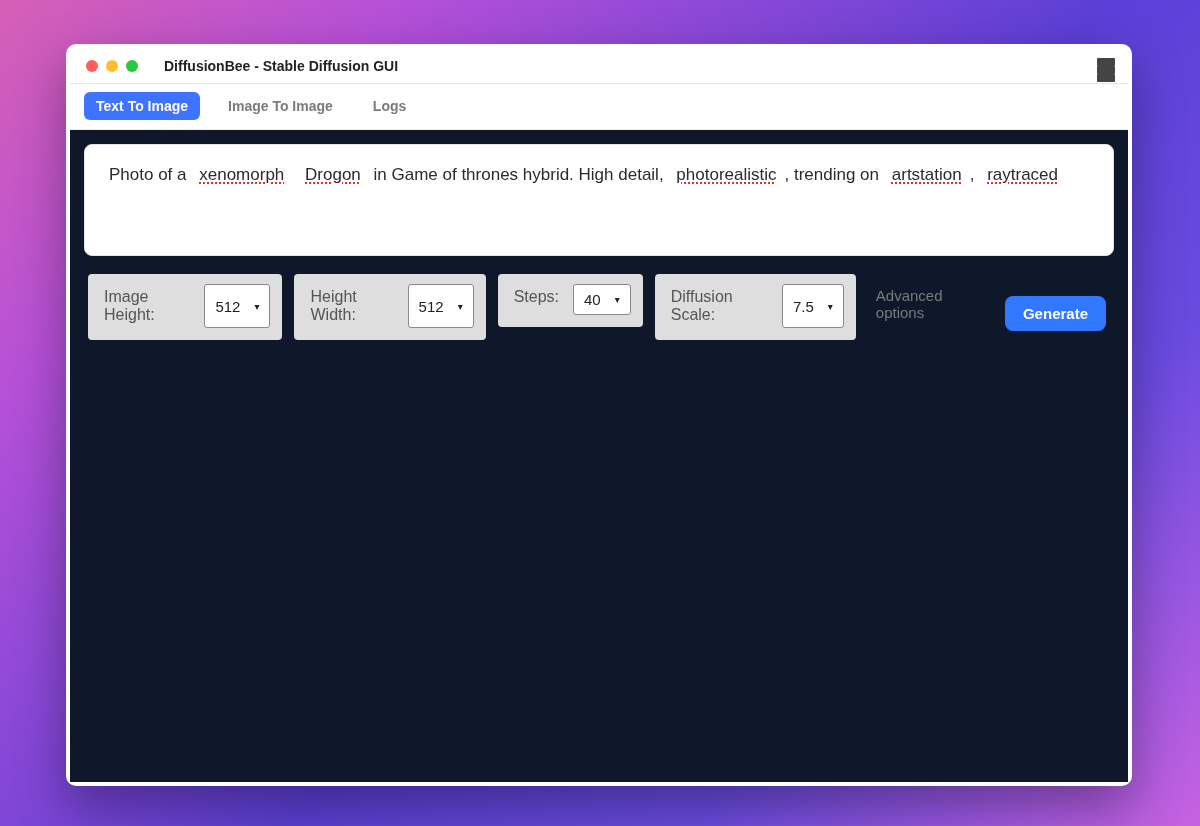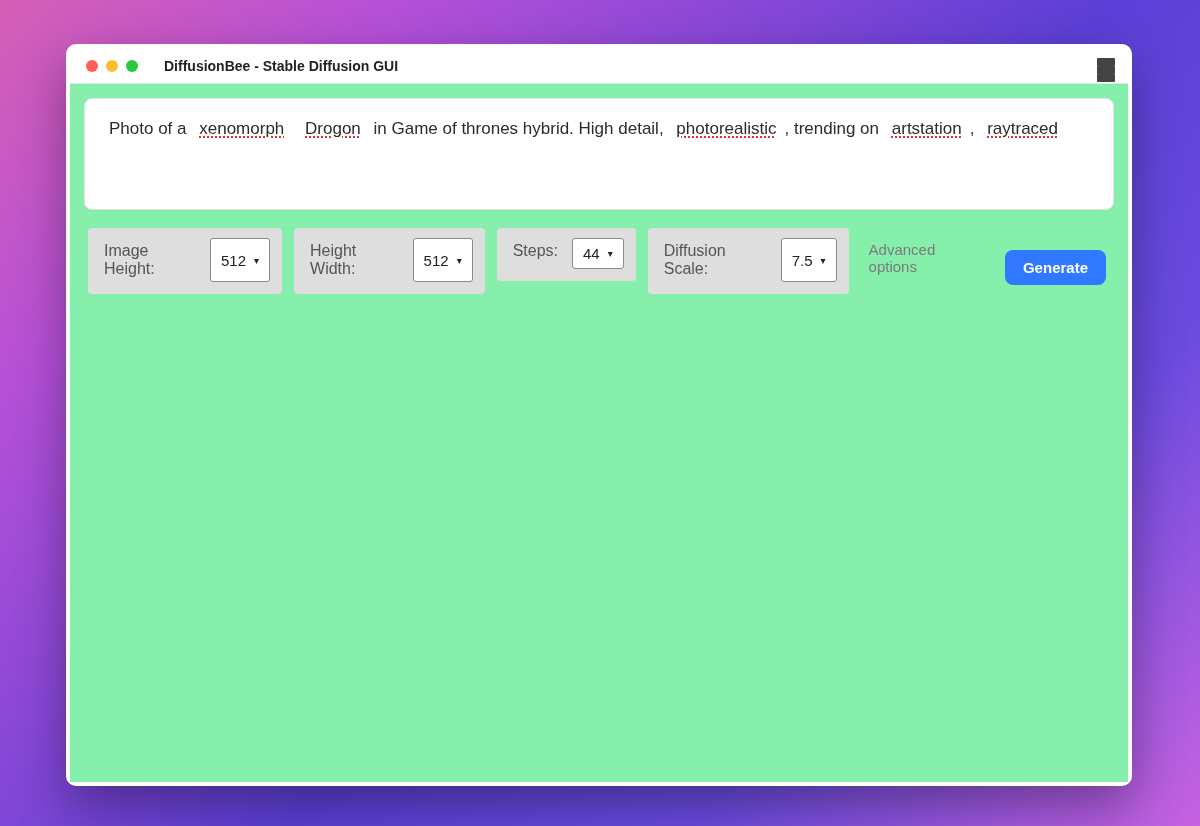--- a/index.html
+++ b/index.html
@@ -60,21 +60,21 @@
     font-weight: 600;
     color: #7b7b7b;
     padding: 6px 12px;
     border-radius: 6px;
     cursor: pointer;
   }
   .tab.active { background: #3e73ff; color: #fff; }
 
   .content {
     flex: 1;
-    background: #86efac;
+    background: #0f172a;
     padding: 14px 14px 10px 14px;
     display: flex;
     flex-direction: column;
   }
 
   .prompt-box {
     background: #fff;
     border: 1px solid #e5e5e5;
     border-radius: 8px;
     padding: 14px 16px;
@@ -107,20 +107,21 @@
   .param-label { font-size: 16px; color: #555; }
   .param-select {
     background: #fff;
     border: 1px solid #8a8a8a;
     border-radius: 3px;
     padding: 2px 6px;
     font-size: 15px;
     color: #222;
     display: inline-flex;
     align-items: center;
+    gap: 6px;
     cursor: pointer;
     width: fit-content;
   }
   .chev { font-size: 10px; color: #222; }
 
   .right-controls {
     margin-left: auto;
     display: flex;
     align-items: center;
     gap: 24px;
@@ -158,20 +159,25 @@
       <div class="tl green"></div>
     </div>
     <div class="title-text">DiffusionBee - Stable Diffusion GUI</div>
     <div class="hamburger">
       <span></span>
         <span></span>
         <span></span>
     </div>
   </div>
 
+  <div class="tabs">
+    <div class="tab active">Text To Image</div>
+    <div class="tab">Image To Image</div>
+    <div class="tab">Logs</div>
+  </div>
 
   <div class="content">
 
     <div class="prompt-box">
       <div class="prompt-text" contenteditable="true" spellcheck="false" title="Photo of a xenomorph Drogon in Game of thrones hybrid. High detail, photorealistic, trending on artstation, raytraced" style="">
         <span>Photo of a </span><span class="spell">xenomorph</span><span> </span><span class="spell">Drogon</span><span> in Game of thrones hybrid. High detail, </span><span class="spell">photorealistic</span><span>, trending on </span><span class="spell">artstation</span><span>, </span><span class="spell">raytraced</span>
       </div>
     </div>
 
     <div class="controls-row">
@@ -188,21 +194,21 @@
         <div class="param-label">Height Width:</div>
         <div class="param-select">
           <span>512</span>
           <span class="chev">▾</span>
         </div>
       </div>
 
       <div class="param">
         <div class="param-label">Steps:</div>
         <div class="param-select">
-          <span>44</span>
+          <span>40</span>
           <span class="chev">▾</span>
         </div>
       </div>
 
       <div class="param">
         <div class="param-label">Diffusion Scale:</div>
         <div class="param-select">
           <span>7.5</span>
           <span class="chev">▾</span>
         </div>

